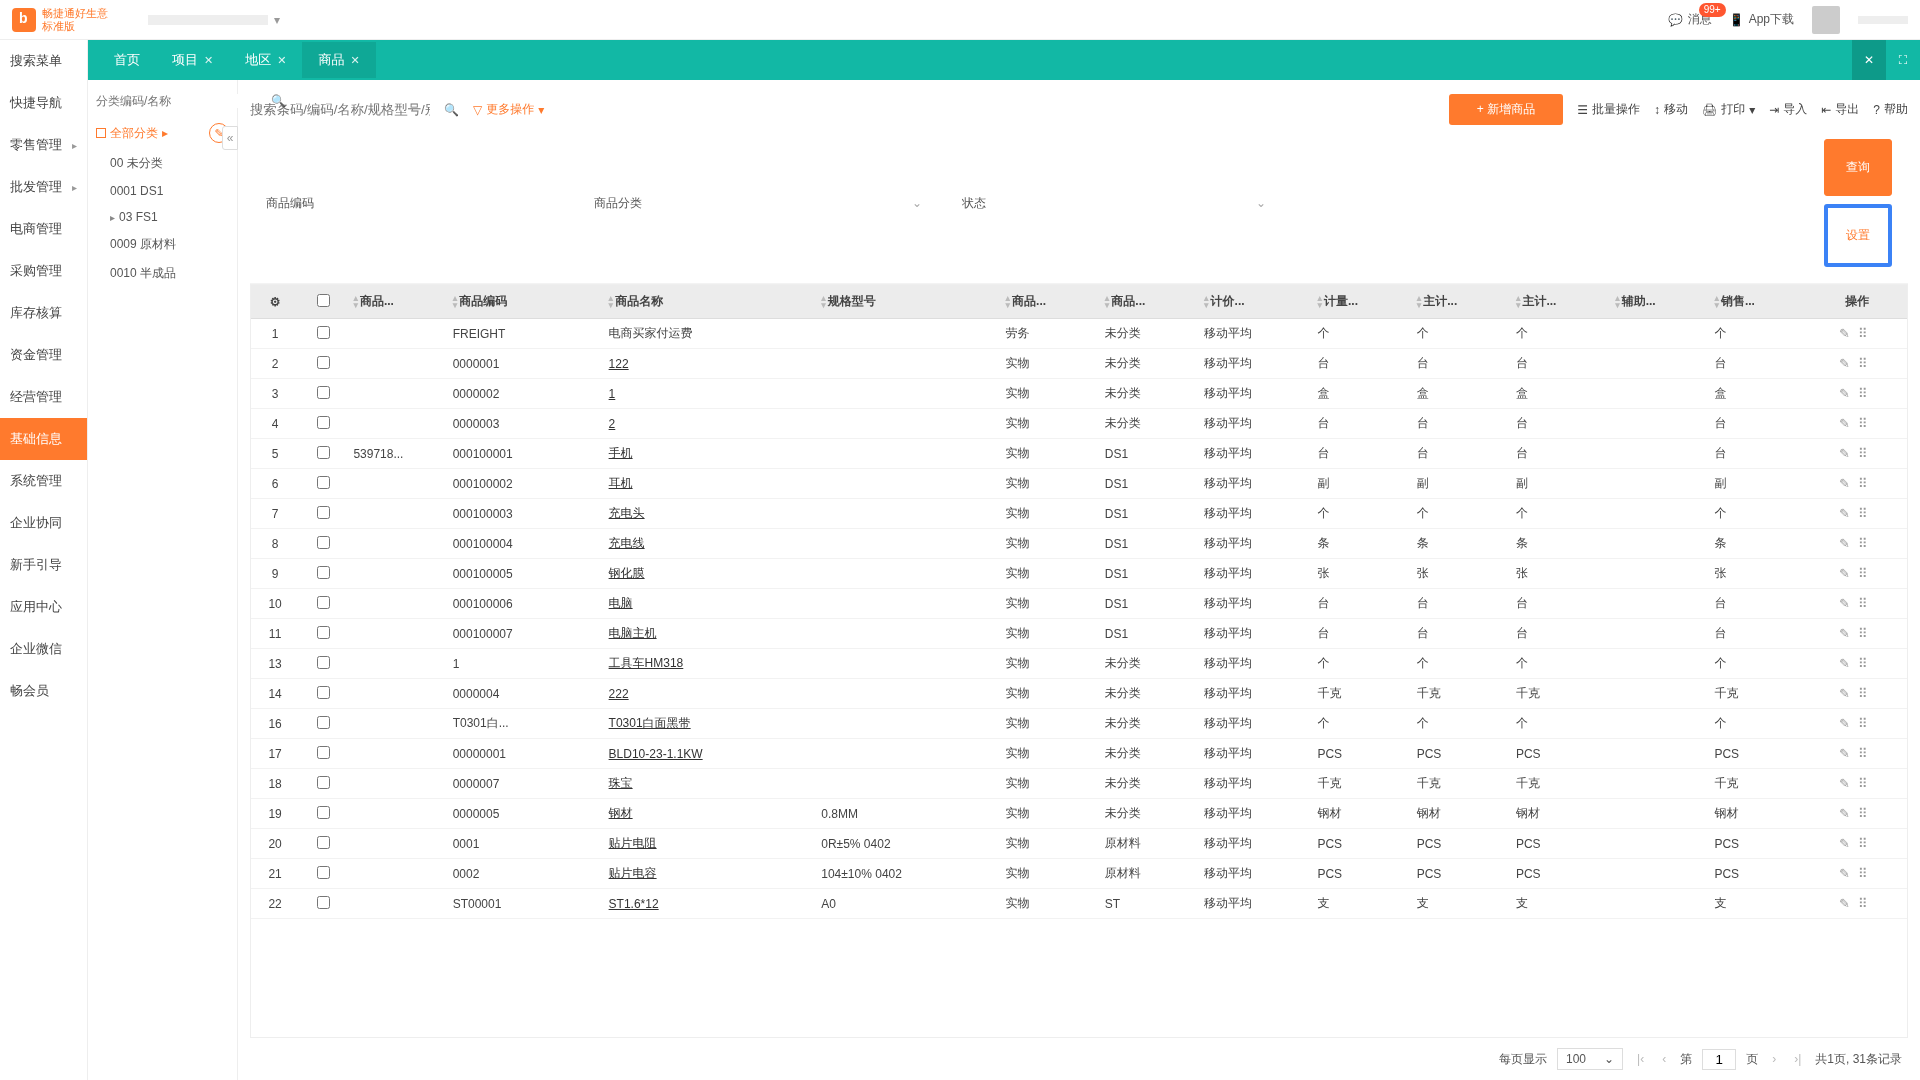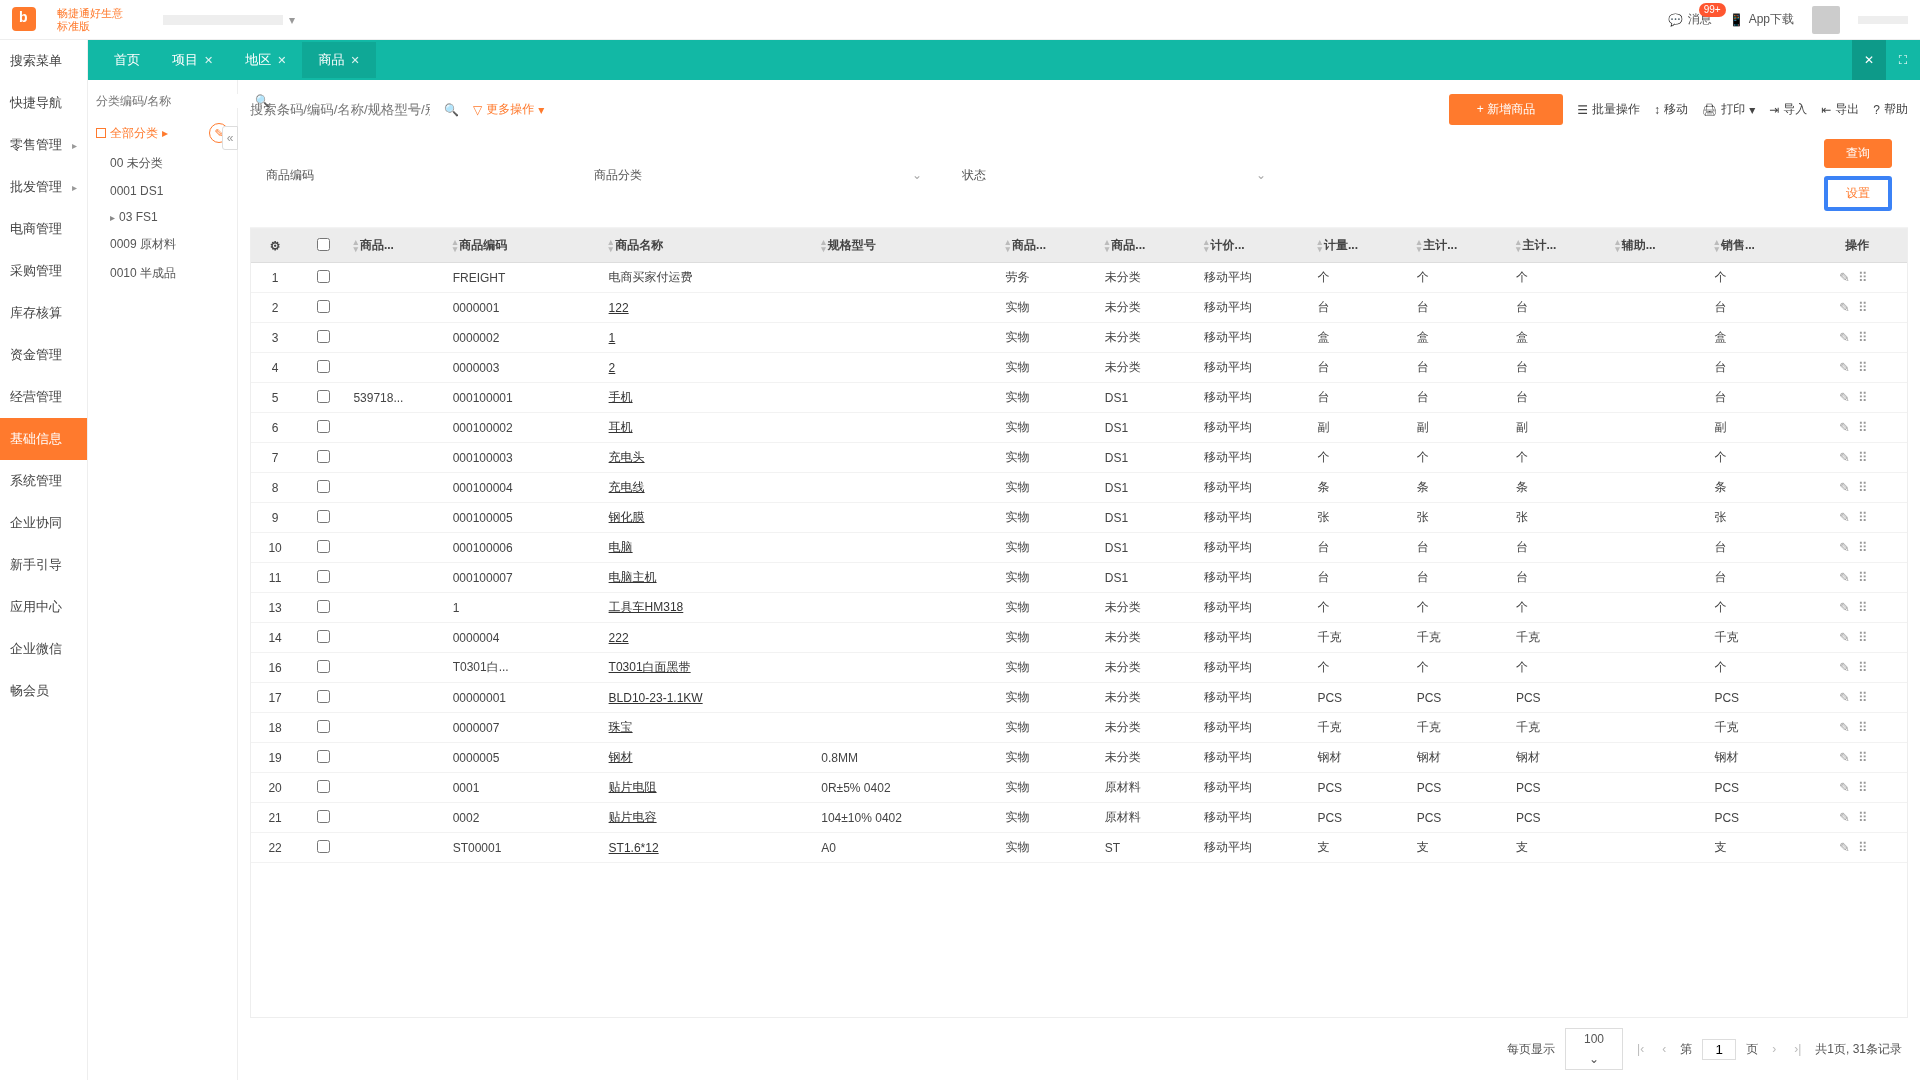--- a/index.html
+++ b/index.html
@@ -1,20 +1,20 @@
 <!DOCTYPE html>
 <html><head>
 <meta charset="utf-8">
 <style>
   * { box-sizing: border-box; margin: 0; padding: 0; }
   body { font-family: "Microsoft YaHei", Arial, sans-serif; font-size: 12px; color: #333; background: #fff; overflow: hidden; }
   
   
   .top-header { height: 40px; display: flex; align-items: center; padding: 0 12px; border-bottom: 1px solid #eee; }
-  .logo-wrap { display: flex; gap: 21px; }
+  .logo-wrap { display: flex; align-items: center; gap: 6px; }
   .logo-mark { width: 24px; height: 24px; background:#ff7a2d; border-radius:4px; position:relative; }
   .logo-mark::after { content:"b"; color:#fff; font-weight:bold; position:absolute; left:7px; top:2px; font-size:14px;}
   .logo-text { font-size: 11px; color: #ff7a2d; line-height: 1.1; }
   .org-select { margin-left: 40px; color: #999; display:flex; align-items:center; gap:6px; cursor:pointer;}
   .top-right { margin-left:auto; display:flex; align-items:center; gap:18px; color:#555;}
   .top-right .item { display:flex; align-items:center; gap:4px; cursor:pointer; position:relative;}
   .badge { position:absolute; top:-8px; right:-14px; background:#ff5630; color:#fff; border-radius:8px; padding:0 5px; font-size:10px; line-height:14px;}
   .avatar { width:28px; height:28px; background:#ccc; border-radius:2px;}
   
   
@@ -31,21 +31,21 @@
   .tab { padding:0 16px; height:36px; display:flex; align-items:center; gap:6px; cursor:pointer; font-size:13px;}
   .tab.active { background:#0fa896;}
   .tab .close { font-size:11px; opacity:.85;}
   .tabbar-right { margin-left:auto; display:flex;}
   .tabbar-right .tbtn { width:34px; height:40px; display:flex;align-items:center;justify-content:center; cursor:pointer;}
   .tabbar-right .tbtn.dark { background:#0d9a89;}
   
   
   .content { flex:1; display:flex; min-height:0;}
   .cat-panel { width:150px; border-right:1px solid #eee; padding:10px 6px; font-size:12px; color:#555; position:relative;}
-  .cat-search { display:flex; align-items:center; gap:4px; border-bottom:1px solid transparent; padding:4px 2px;}
+  .cat-search { display:flex; align-items:center; gap:20px; border-bottom:1px solid transparent; padding:4px 2px;}
   .cat-search input { border:none; outline:none; flex:1; font-size:12px; color:#999;}
   .cat-search .sicon { color:#ff7a2d; cursor:pointer;}
   .cat-head { display:flex; align-items:center; gap:4px; color:#ff7a2d; padding:10px 2px 6px;}
   .cat-head .g { width:10px; height:10px; border:1px solid #ff7a2d; display:inline-block;}
   .cat-edit { width:20px; height:20px; border:1px solid #ff7a2d; border-radius:50%; color:#ff7a2d; display:flex;align-items:center;justify-content:center; font-size:11px; cursor:pointer;}
   .cat-collapse { position:absolute; right:-1px; top:46px; width:16px; height:24px; border:1px solid #ddd; background:#fff; display:flex;align-items:center;justify-content:center; color:#999; cursor:pointer; border-radius:3px 0 0 3px;}
   .cat-item { padding:6px 4px 6px 16px; cursor:pointer; color:#555;}
   .cat-item.exp::before { content:"▸"; margin-right:4px; color:#888; font-size:10px;}
   
   .grid-area { flex:1; display:flex; flex-direction:column; min-width:0; padding:0 12px;}
@@ -57,41 +57,41 @@
   .more-op { color:#ff7a2d; display:flex; align-items:center; gap:4px; cursor:pointer;}
   .toolbar .spacer { flex:1;}
   .btn-primary { background:#ff7a2d; color:#fff; border:none; padding:7px 28px; border-radius:3px; cursor:pointer; font-size:12px;}
   .tool-link { display:flex; align-items:center; gap:4px; cursor:pointer; color:#444;}
   
   
   .filters { display:flex; align-items:center; gap:40px; padding:6px 16px 16px; border-bottom:1px solid #f3f3f3;}
   .fi { display:flex; align-items:center; gap:20px; color:#555;}
   .fi .inp { min-width:220px; border:none; border-bottom:1px solid transparent; color:#333; padding:4px 0;}
   .fi .sel { min-width:260px; display:flex; justify-content:space-between; color:#aaa; border-bottom:1px solid transparent; padding:4px 0; cursor:pointer;}
-  .fbtn { padding:5px 18px; border-radius:3px; cursor:pointer; font-size:12px;}
+  .fbtn { padding:19px 18px; border-radius:3px; cursor:pointer; font-size:12px;}
   .fbtn.query { background:#ff7a2d; color:#fff; border:1px solid #ff7a2d;}
   .fbtn.set { background:#fff; color:#ff7a2d; border:4px solid #3b82f6;}
   .fbtn-col { margin-left:auto; display:flex; flex-direction:column; gap:8px;}
   
   
   .table-wrap { flex:1; overflow:auto; border:1px solid #eee; }
   table { border-collapse:collapse; width:100%; table-layout:fixed; font-size:12px;}
   thead th { background:#ececec; color:#444; font-weight:600; padding:8px 6px; text-align:left; border-bottom:1px solid #ddd; white-space:nowrap; overflow:hidden; text-overflow:ellipsis; position:sticky; top:0;}
   thead th .sort { color:#bbb; font-size:9px; display:inline-block; margin-right:2px; line-height:7px; vertical-align:middle;}
   tbody td { padding:6px 6px; border-bottom:1px solid #f2f2f2; white-space:nowrap; overflow:hidden; text-overflow:ellipsis; color:#444;}
   tbody td a { color:#333; text-decoration:underline; cursor:pointer;}
   .chk { width:13px; height:13px;}
   .op-ico { color:#999; cursor:pointer; margin-right:8px; font-size:13px;}
   th.center, td.center { text-align:center;}
   col.c-idx{width:34px}col.c-chk{width:34px}col.c-img{width:70px}col.c-code{width:110px}col.c-name{width:150px}col.c-spec{width:130px}col.c-prop1{width:70px}col.c-prop2{width:70px}col.c-price{width:80px}col.c-meas{width:70px}col.c-u1{width:70px}col.c-u2{width:70px}col.c-aux{width:70px}col.c-sale{width:70px}col.c-op{width:70px}
   
   
   .pager { display:flex; align-items:center; gap:10px; padding:10px 6px; color:#555; font-size:12px;}
   .pager .spacer{flex:1;}
-  .pgsel { border:1px solid #ddd; padding:3px 18px; display:flex; gap:6px; align-items:center; cursor:pointer;flex-direction:column;}
+  .pgsel { border:1px solid #ddd; padding:3px 8px; display:flex; gap:18px; align-items:center; cursor:pointer;}
   .pgbtn { color:#bbb; cursor:pointer; padding:0 4px;}
   .pginput { width:34px; border:1px solid #ddd; text-align:center; padding:2px;}
   
   
   ::-webkit-scrollbar{height:10px;width:10px}::-webkit-scrollbar-thumb{background:#ccc;border-radius:5px}
 </style>
 </head>
 <body>
 
 <div class="top-header">

